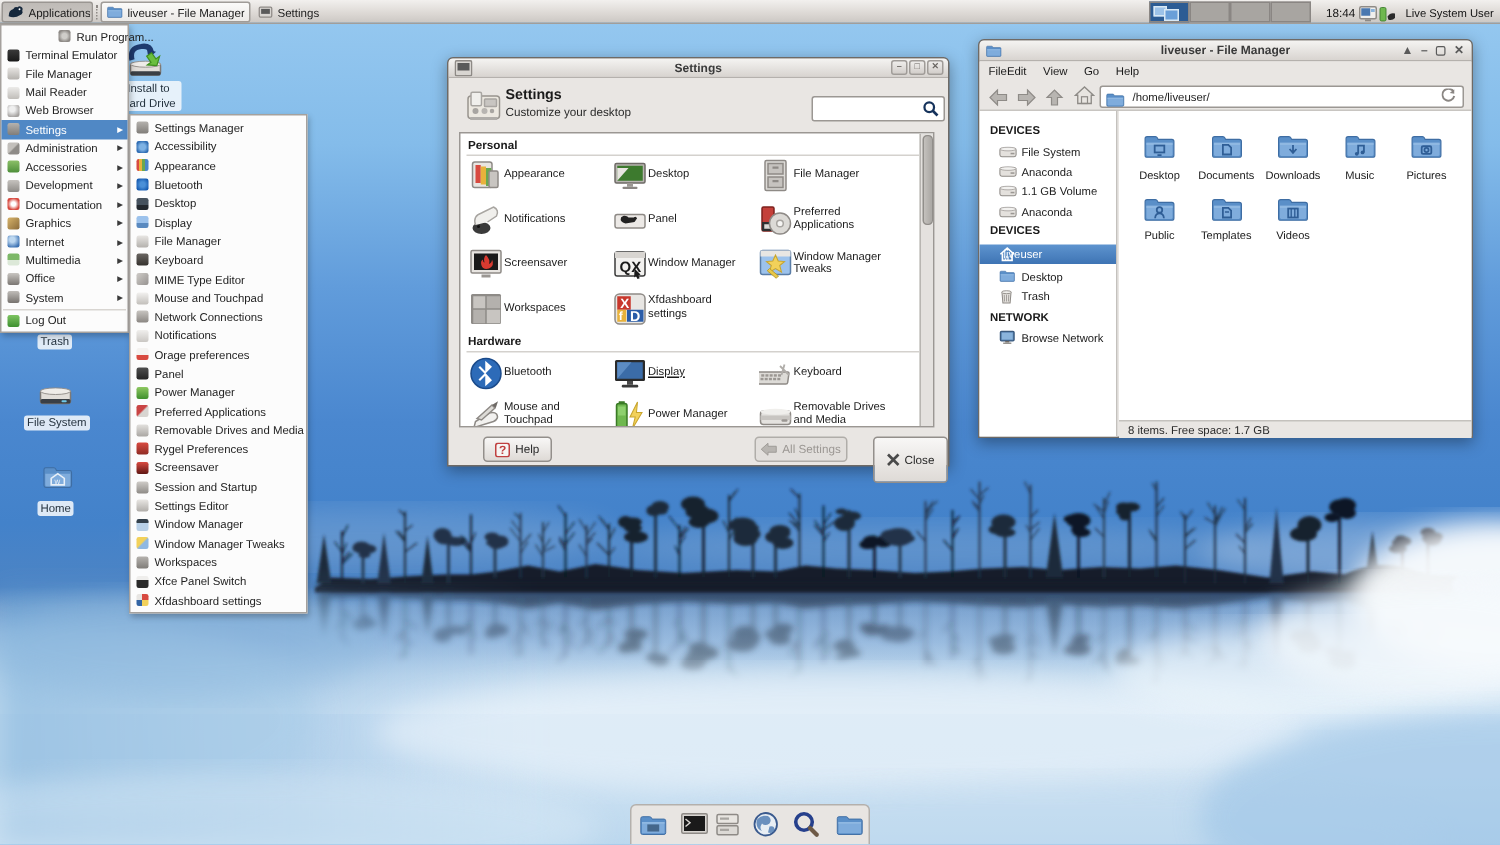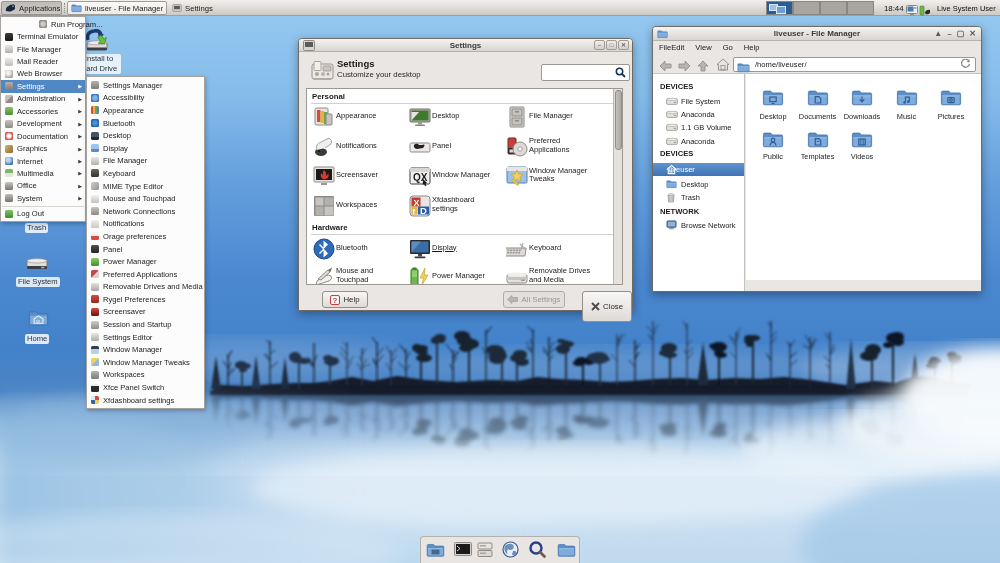--- a/index.html
+++ b/index.html
@@ -989,20 +989,21 @@
 <div class="abs" style="left:105.0px;top:56px;width:22px;height:19px;"><svg width="22" height="19" viewBox="0 0 24 20">
 <path d="M1.5 4.5 Q1.5 3 3 3 L9 3 Q10 3 10.5 4 L11 5 L21 5 Q22.5 5 22.5 6.5 L22.5 16.5 Q22.5 18 21 18 L3 18 Q1.5 18 1.5 16.5 Z" fill="#5a8fc8" stroke="#3e6da3" stroke-width="0.8"></path>
 <path d="M2.5 7.5 L21.5 7.5 L21.5 16 Q21.5 17 20.5 17 L3.5 17 Q2.5 17 2.5 16 Z" fill="#7facdc"></path>
 <path d="M2.5 7.5 L21.5 7.5 L21.5 9 L2.5 9 Z" fill="#8fb8e2"></path>
 <rect x="8.5" y="9.5" width="7" height="6.5" stroke="#2f5e96" stroke-width="1.3" fill="none"></rect>
             <line x1="10.7" y1="9.5" x2="10.7" y2="16" stroke="#2f5e96" stroke-width="1"></line>
             <line x1="13.3" y1="9.5" x2="13.3" y2="16" stroke="#2f5e96" stroke-width="1"></line>
           </svg></div>
 <div class="abs" style="left:93.0px;top:78px;width:46px;text-align:center;font-size:7.4px;color:#1a1a1a;white-space:nowrap;">Videos</div>
 </div>
+<div class="abs" style="left:93px;top:253px;width:235px;height:12px;background:#e9e6e3;border-top:1px solid #c4c1bd;font-size:7.6px;color:#2a2a2a;line-height:12px;"><span style="margin-left:6px;">8 items. Free space: 1.7 GB</span></div>
 </div>
 <div id="mainmenu" class="menu" style="left:0;top:16px;width:86px;padding:1px 0;">
 <div class="mi" style="height:12.45px;padding-left:38px;">
         <span class="ic" style="background:radial-gradient(circle at 50% 50%, #cfcdc9 30%, #8e8a86 70%);"></span>
         <span>Run Program...</span>
       </div>
 <div class="mi" style="height:12.45px;">
         <span class="ic" style="background:linear-gradient(#3a3a3a,#191919);"></span>
         <span>Terminal Emulator</span>
       </div>

